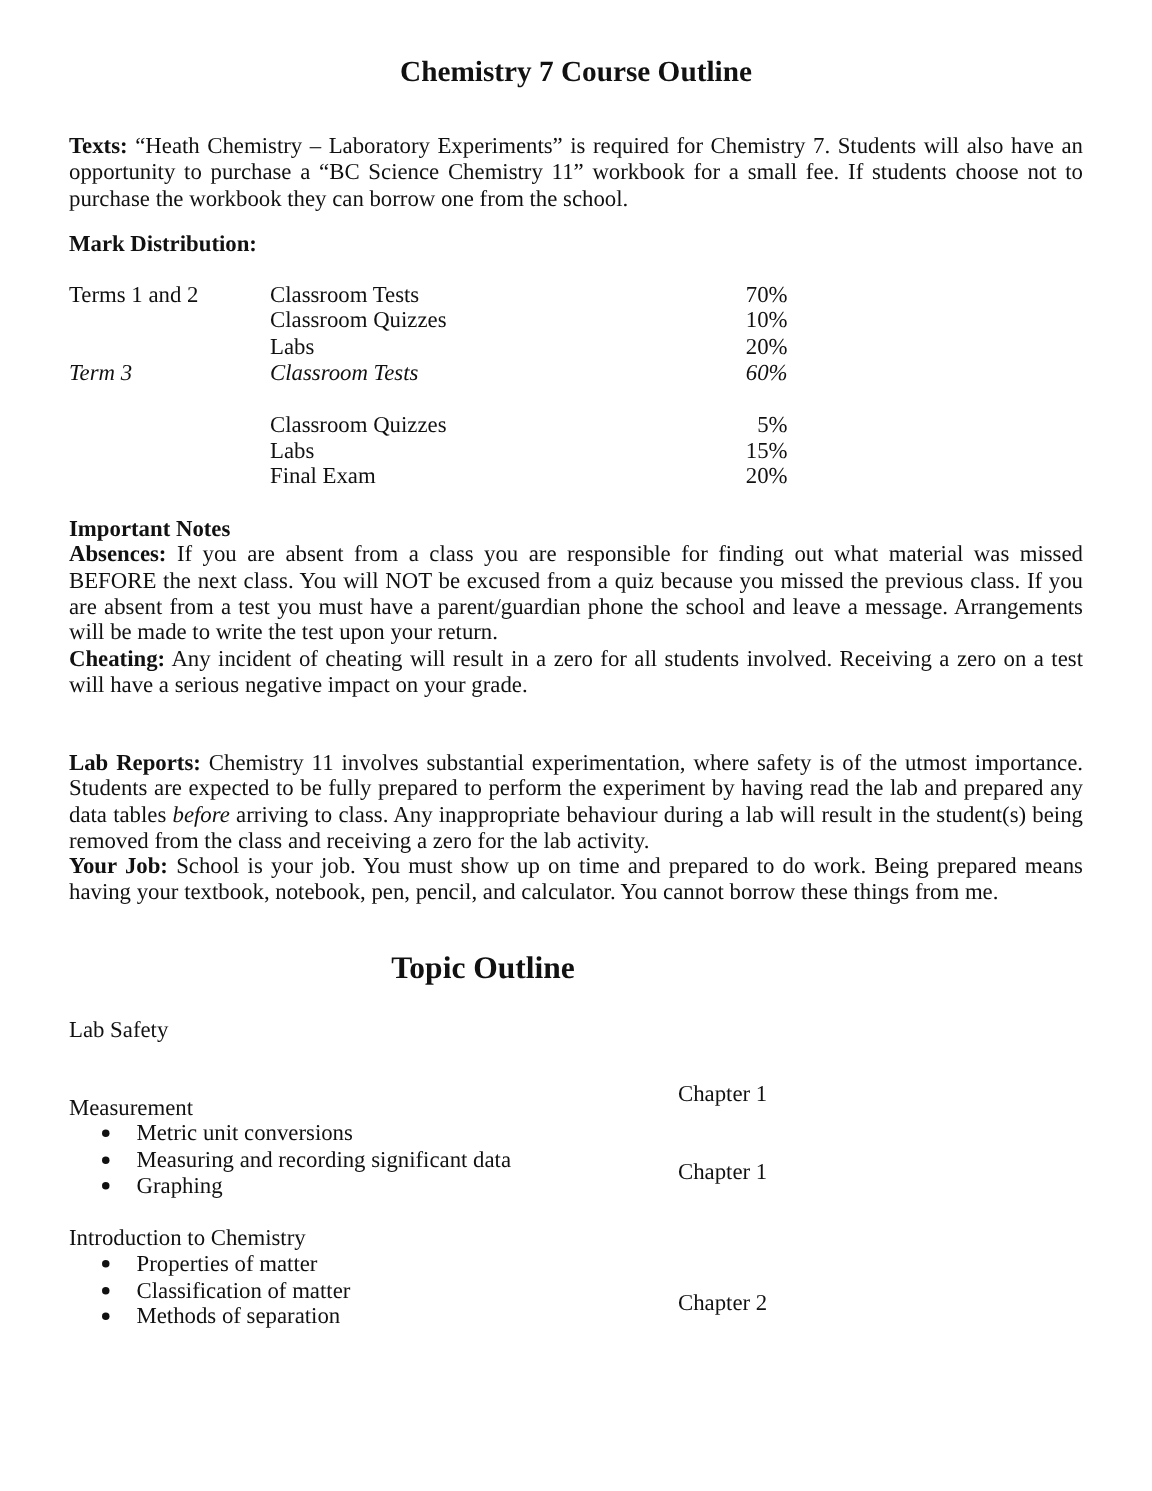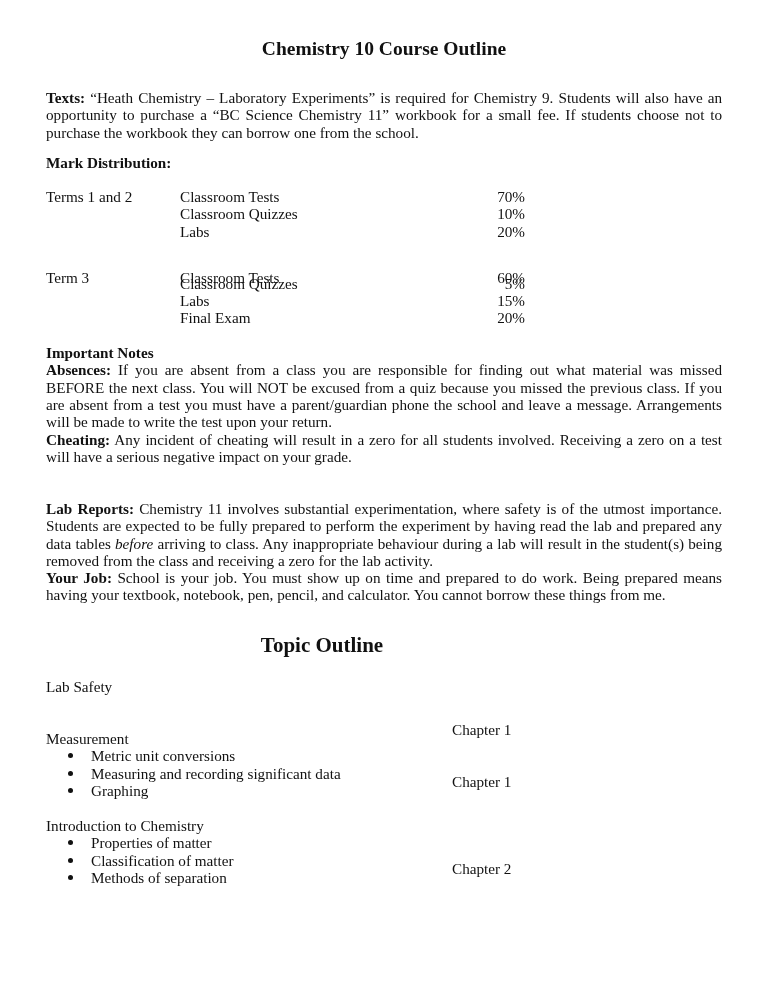--- a/index.html
+++ b/index.html
@@ -33,44 +33,44 @@
   .bullet { position: relative; height: 17.3px; }
   .bullet .dot {
     position: absolute; left: 22px; top: 6px; width: 5px; height: 5px;
     border-radius: 50%; background: #111;
   }
   .bullet .txt { position: absolute; left: 45px; white-space: nowrap; }
 </style>
 </head>
 <body>
 
-<div class="abs title">Chemistry 10 Course Outline</div>
+<div class="abs title">Chemistry 7 Course Outline</div>
 
 <div class="abs para" style="top:89px;">
-  <b>Texts:</b><span> “Heath Chemistry – Laboratory Experiments” is required for Chemistry 9.  Students will also have an opportunity to purchase a “BC Science Chemistry 11” workbook for a small fee.  If students choose not to purchase the workbook they can borrow one from the school.</span>
+  <b>Texts:</b><span> “Heath Chemistry – Laboratory Experiments” is required for Chemistry 7.  Students will also have an opportunity to purchase a “BC Science Chemistry 11” workbook for a small fee.  If students choose not to purchase the workbook they can borrow one from the school.</span>
 </div>
 
 <div class="abs heading" style="top:154px;">Mark Distribution:</div>
 
 <div>
   <div class="row" style="top:188px;">
     <span class="term">Terms 1 and 2</span>
     <span class="item">Classroom Tests</span>
     <span class="pct">70%</span>
   </div>
   <div class="row" style="top:205.3px;">
     <span class="item">Classroom Quizzes</span>
     <span class="pct">10%</span>
   </div>
   <div class="row" style="top:222.6px;">
     <span class="item">Labs</span>
     <span class="pct">20%</span>
   </div>
 
-  <div class="row" style="top:269px;">
+  <div class="row" style="top:240px;font-style:italic;">
     <span class="term">Term 3</span>
     <span class="item">Classroom Tests</span>
     <span class="pct">60%</span>
   </div>
   <div class="row" style="top:274.8px;">
     <span class="item">Classroom Quizzes</span>
     <span class="pct">5%</span>
   </div>
   <div class="row" style="top:292.1px;">
     <span class="item">Labs</span>

